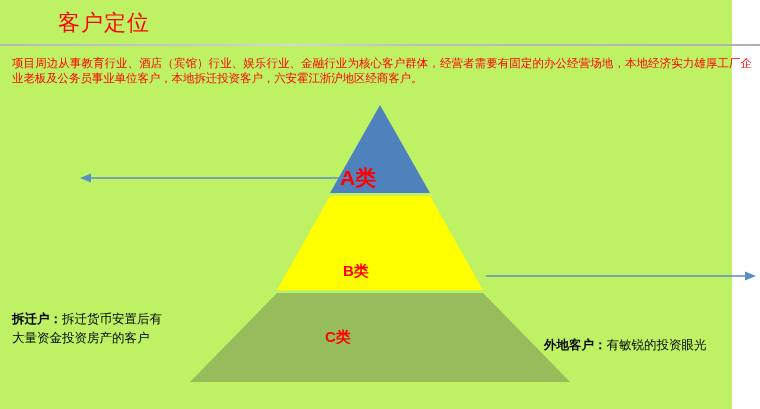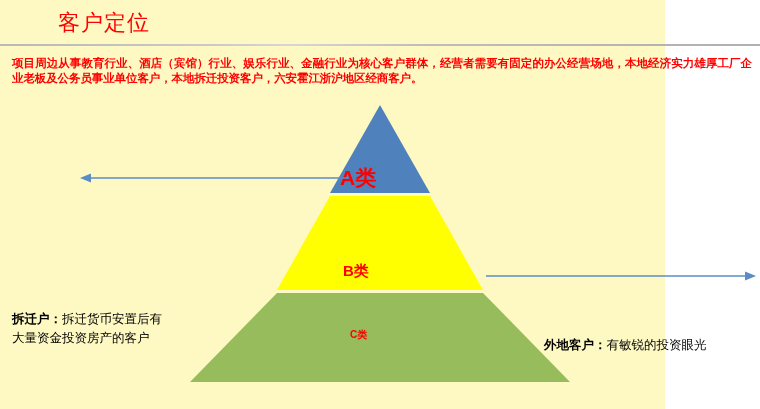--- a/index.html
+++ b/index.html
@@ -9,23 +9,23 @@
   body {
     width: 760px;
     height: 409px;
     background: #ffffff;
     font-family: "Liberation Sans", "DejaVu Sans", sans-serif;
     overflow: hidden;
     position: relative;
   }
   #slide {
     position: relative;
-    width: 665px;
+    width: 732px;
     height: 409px;
-    background: #fef9c3;
+    background: #bef264;
   }
 
   
   .title {
     position: absolute;
     left: 58px;
     top: 8px;
     font-size: 22px;
     font-weight: normal;
     color: #ff0000;
@@ -42,21 +42,21 @@
   }
 
   
   .banner {
     position: absolute;
     left: 12px;
     top: 56px;
     width: 740px;
     color: #ff0000;
     font-size: 11.5px;
-    font-weight: bold;
+    font-weight: normal;
     line-height: 15px;
     letter-spacing: -0.1px;
     text-align: justify;
   }
 
   
   .pyramid {
     position: absolute;
     left: 0;
     top: 0;
@@ -67,21 +67,21 @@
 
   
   .tier-label {
     position: absolute;
     color: #ff0000;
     font-weight: bold;
     white-space: nowrap;
   }
   .tier-a { left: 340px; top: 164px; font-size: 21px; }
   .tier-b { left: 343px; top: 233px; font-size: 15px; margin-top: 29px; }
-  .tier-c { left: 350px; top: 328px; font-size: 10px; }
+  .tier-c { left: 325px; top: 328px; font-size: 15px; }
 
   
   .callout {
     position: absolute;
     color: #000000;
     font-size: 12.5px;
     line-height: 19px;
   }
   .callout b {
     font-weight: bold;

